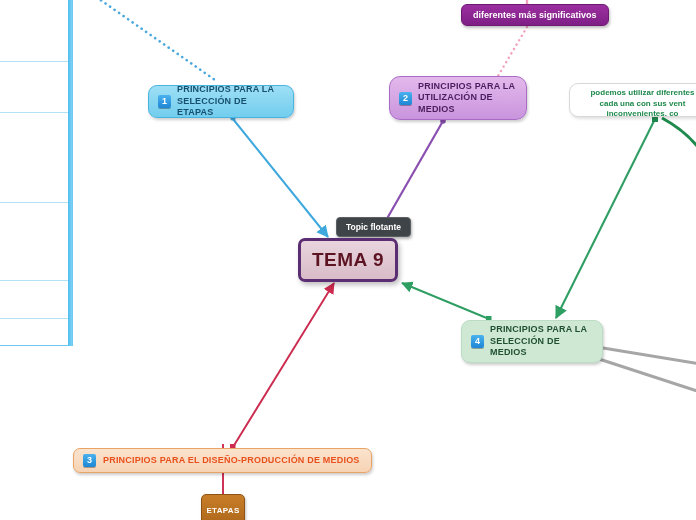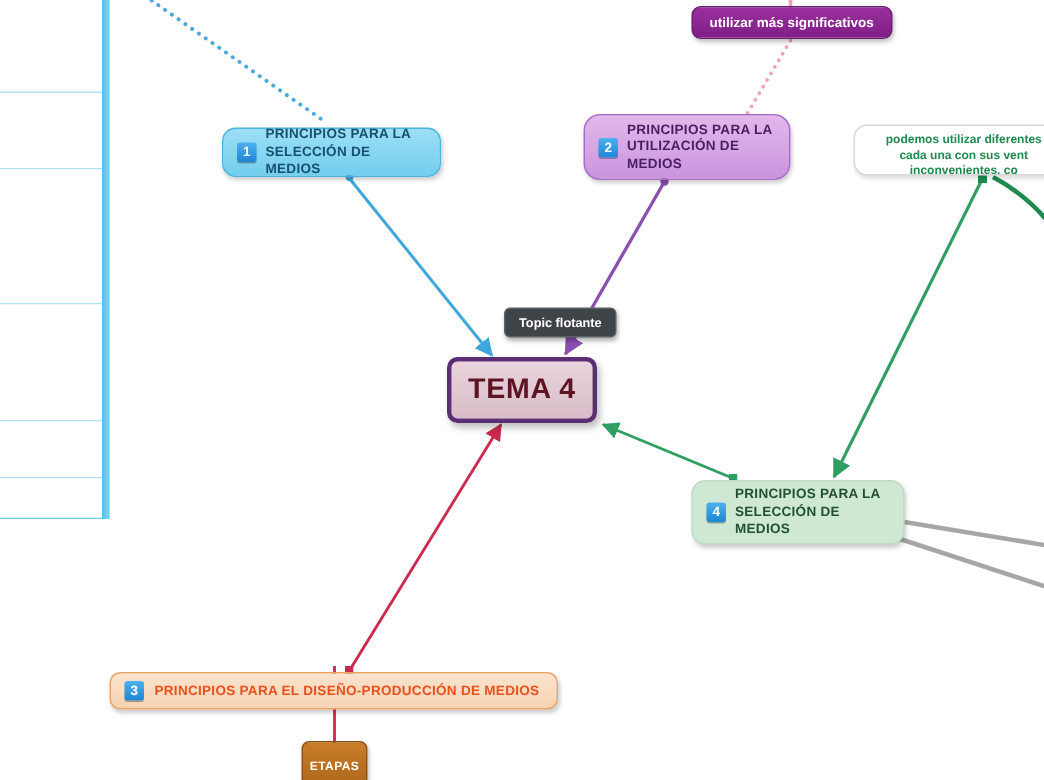--- a/index.html
+++ b/index.html
@@ -106,21 +106,21 @@
     border-radius:7px;
     display:flex;align-items:center;justify-content:center;
     box-shadow:2px 3px 5px rgba(0,0,0,.25);
   }
   #central .ctext{
     font-size:19px;font-weight:bold;color:#5c1322;letter-spacing:.5px;
   }
 
   
   #floating{
-    position:absolute;left:336px;top:205px;
+    position:absolute;left:336px;top:217px;
     padding:4px 9px;
     background:#3f4448;
     border:1px solid #5a6064;
     border-radius:4px;
     color:#ffffff;
     font-size:8.5px;font-weight:bold;
     box-shadow:1px 2px 3px rgba(0,0,0,.3);
   }
 
   
@@ -217,33 +217,33 @@
 
     <path d="M655,119 L556,318" stroke="#2e9e63" stroke-width="2.1" fill="none" marker-end="url(#arrGreen)"></path>
     <rect x="652" y="116" width="6" height="6" fill="#1f8a4d"></rect>
 
     <path d="M662,118 Q690,133 706,158" stroke="#1f8a4d" stroke-width="3" fill="none"></path>
 
     <path d="M603,348 L700,364" stroke="#a6a6a6" stroke-width="3" fill="none"></path>
     <path d="M596,358 L700,392" stroke="#a6a6a6" stroke-width="3" fill="none"></path>
   </svg>
 
-  <div id="criterios">utilizar más significativos</div>
+  <div id="criterios">diferentes más significativos</div>
 
   <div id="callout">
     <div class="cotext">podemos utilizar diferentes</div>
     <div class="cotext">cada una con sus vent</div>
     <div class="cotext">inconvenientes, co</div>
   </div>
 
   <div class="topic" id="node1">
     <span class="numbadge">1</span>
     <span class="ttext">
       <span>PRINCIPIOS PARA LA</span><br>
-      <span>SELECCIÓN DE MEDIOS</span>
+      <span>SELECCIÓN DE ETAPAS</span>
     </span>
   </div>
 
   <div class="topic" id="node2">
     <span class="numbadge">2</span>
     <span class="ttext">
       <span>PRINCIPIOS PARA LA</span><br>
       <span>UTILIZACIÓN DE</span><br>
       <span>MEDIOS</span>
     </span>
@@ -259,18 +259,18 @@
   </div>
 
   <div class="topic" id="node3">
     <span class="numbadge">3</span>
     <span class="ttext">PRINCIPIOS PARA EL DISEÑO-PRODUCCIÓN DE MEDIOS</span>
   </div>
 
   <div id="floating">Topic flotante</div>
 
   <div id="central">
-    <span class="ctext">TEMA 4</span>
+    <span class="ctext">TEMA 9</span>
   </div>
 
   <div id="etapas">ETAPAS</div>
 
 </div>
 
 </body></html>

